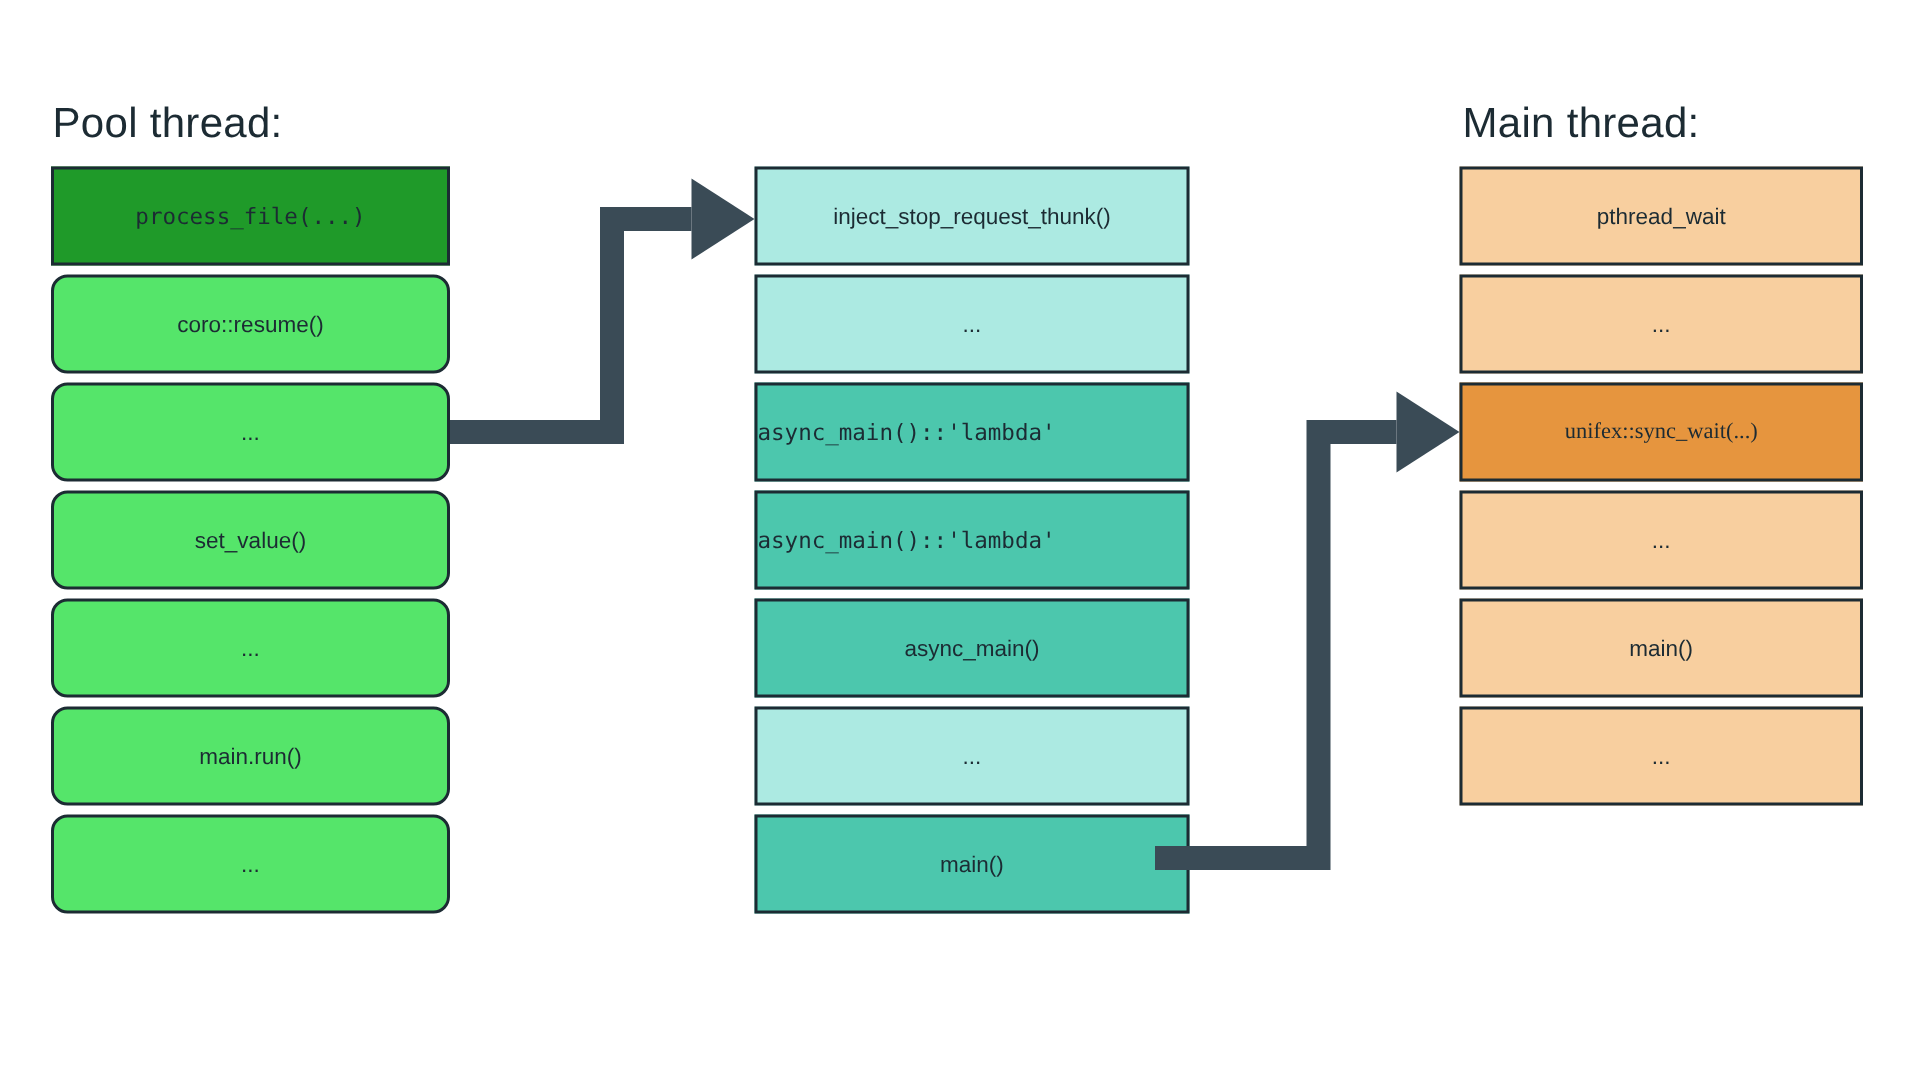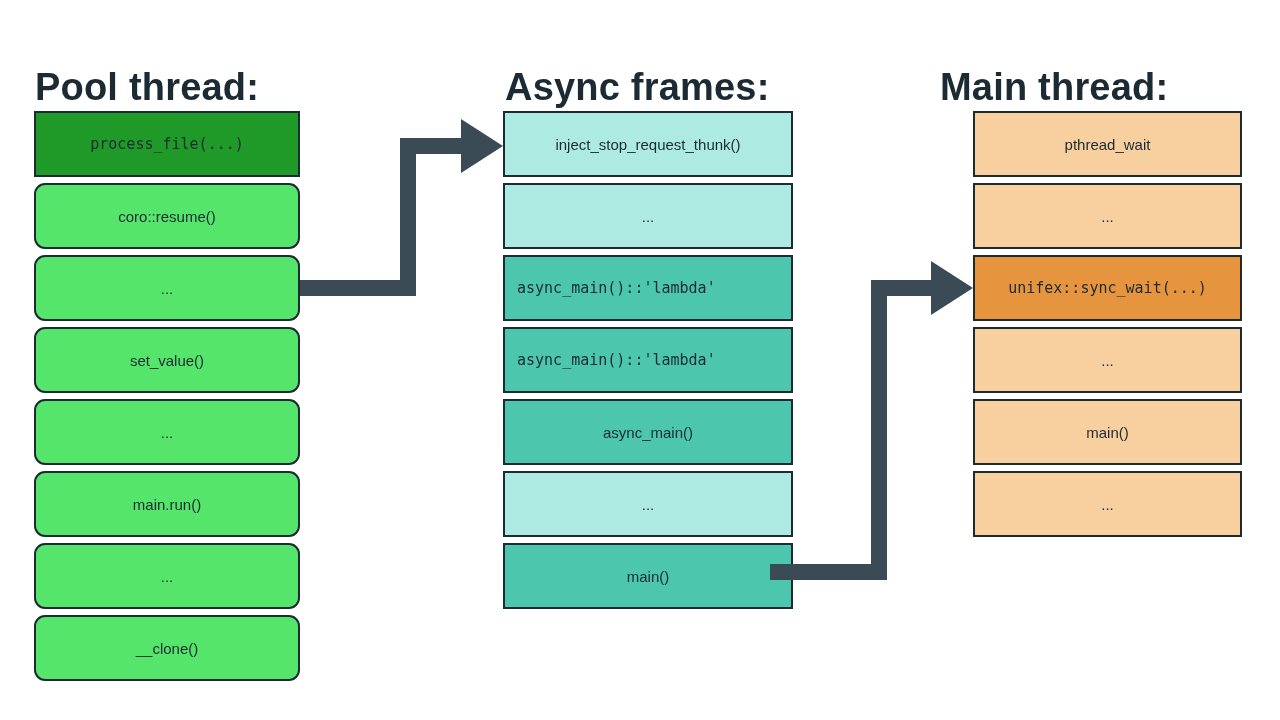--- a/index.html
+++ b/index.html
@@ -11,22 +11,22 @@
     position: relative;
     width: 1280px;
     height: 720px;
     background: var(--bg, #ffffff);
     overflow: hidden;
     font-family: "Liberation Sans", sans-serif;
   }
   .col-title {
     position: absolute;
     top: 66px;
-    font-size: 38px;
-    font-weight: 700;
+    font-size: 28px;
+    font-weight: 400;
     letter-spacing: 0.2px;
     color: var(--title-text, #1c2b33);
     white-space: nowrap;
   }
   .stack {
     position: absolute;
     top: 111px;
     display: flex;
     flex-direction: column;
     gap: 6px;
@@ -42,28 +42,27 @@
     font-size: 15px;
     color: var(--box-text, #1c2b33);
     white-space: nowrap;
   }
   .mono {
     font-family: "DejaVu Sans Mono", monospace;
     font-size: 15px;
   }
   .align-left {
     justify-content: flex-start;
-    padding-left: 12px;
   }
   .f-green-dark   { background: var(--green-dark,   #1f9a29); }
   .f-green        { background: var(--green,        #55e56a); border-radius: 11px; }
   .f-teal-light   { background: var(--teal-light,   #aceae2); }
   .f-teal         { background: var(--teal,         #4cc7ad); }
   .f-orange-light { background: var(--orange-light, #f8cf9f); }
-  .f-orange       { background: var(--orange,       #e6953e); }
+  .f-orange       { background: var(--orange,       #e6953e); font-family: Liberation Serif, serif; }
   .arrow-layer {
     position: absolute;
     left: 0;
     top: 0;
     width: 1280px;
     height: 720px;
     pointer-events: none;
   }
   .arrow-line {
     fill: none;
@@ -84,35 +83,33 @@
 
   <div class="col-title" style="left:35px">Pool thread:</div>
   <div class="stack" style="left:34px; width:266px">
     <div class="frame f-green-dark mono">process_file(...)</div>
     <div class="frame f-green">coro::resume()</div>
     <div class="frame f-green">...</div>
     <div class="frame f-green">set_value()</div>
     <div class="frame f-green">...</div>
     <div class="frame f-green">main.run()</div>
     <div class="frame f-green">...</div>
-    <div class="frame f-green">__clone()</div>
   </div>
 
-  <div class="col-title" style="left:505px">Async frames:</div>
   <div class="stack" style="left:503px; width:290px">
     <div class="frame f-teal-light">inject_stop_request_thunk()</div>
     <div class="frame f-teal-light">...</div>
     <div class="frame f-teal mono align-left">async_main()::'lambda'</div>
     <div class="frame f-teal mono align-left">async_main()::'lambda'</div>
     <div class="frame f-teal">async_main()</div>
     <div class="frame f-teal-light">...</div>
     <div class="frame f-teal">main()</div>
   </div>
 
-  <div class="col-title" style="left:940px">Main thread:</div>
+  <div class="col-title" style="left:975px">Main thread:</div>
   <div class="stack" style="left:973px; width:269px">
     <div class="frame f-orange-light">pthread_wait</div>
     <div class="frame f-orange-light">...</div>
     <div class="frame f-orange mono">unifex::sync_wait(...)</div>
     <div class="frame f-orange-light">...</div>
     <div class="frame f-orange-light">main()</div>
     <div class="frame f-orange-light">...</div>
   </div>
 
   <svg class="arrow-layer" viewBox="0 0 1280 720">

